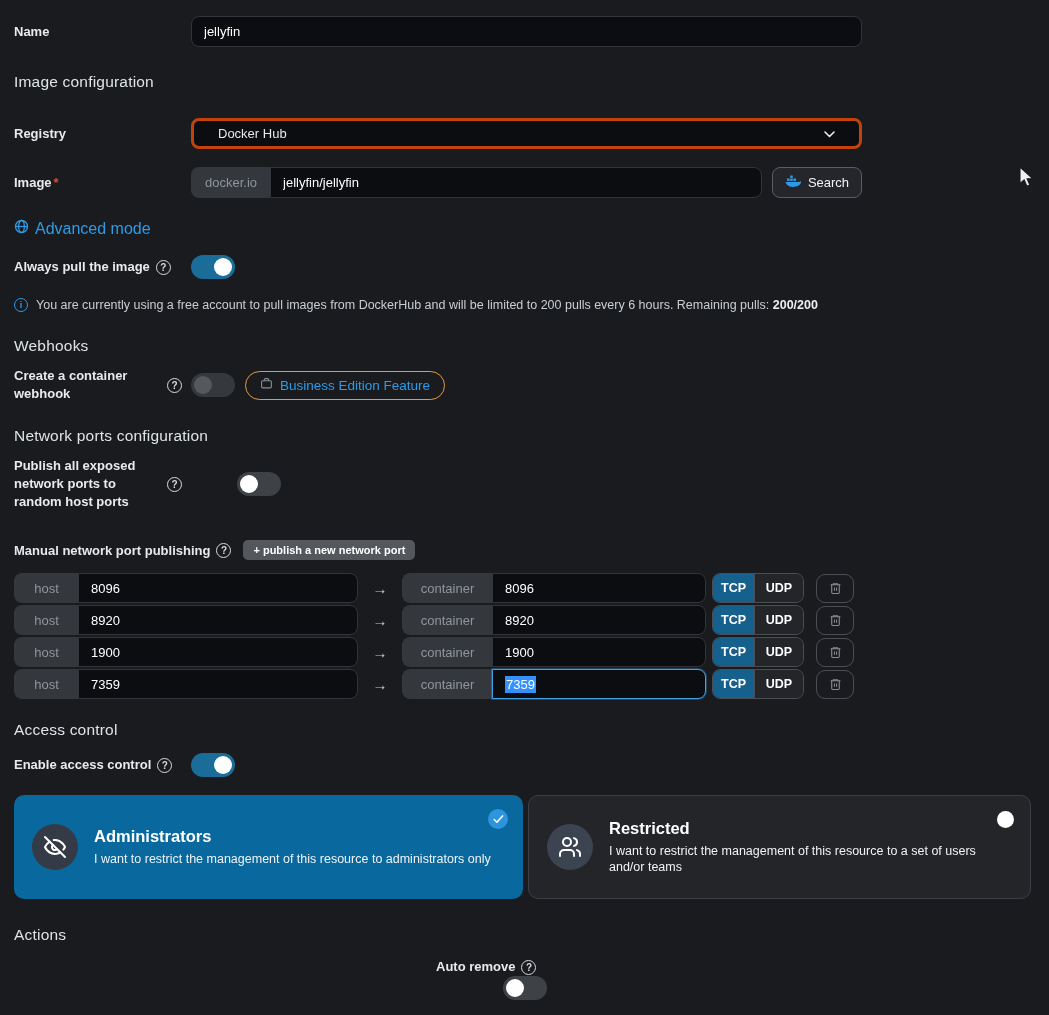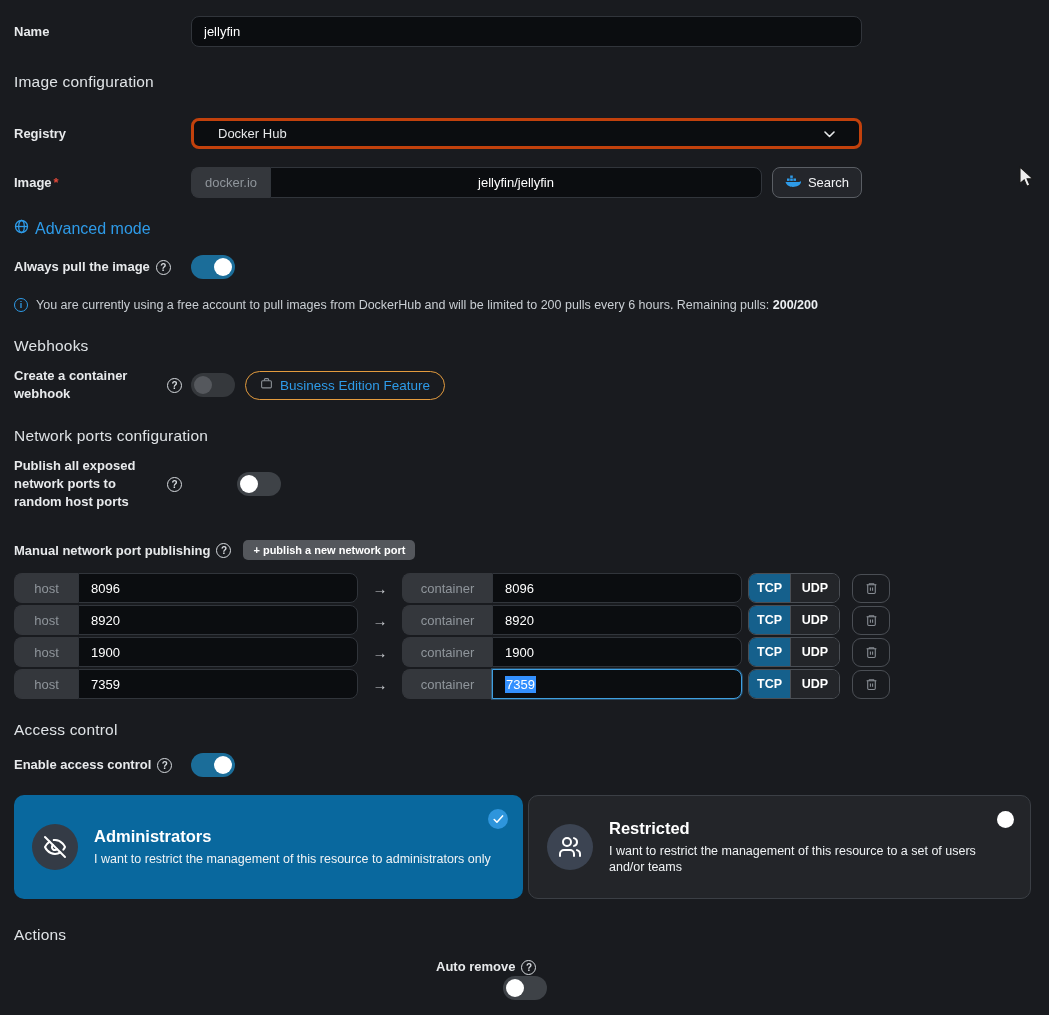--- a/index.html
+++ b/index.html
@@ -32,21 +32,21 @@
   }
 
   .hdr { font-size:15.5px; font-weight:500; color:#dfe3e6; letter-spacing:.2px; }
 
   .igroup { display:flex; width:571px; }
   .iprefix {
     background:#34373c; color:#8f959b; border:1px solid #34373c; border-right:0;
     border-radius:8px 0 0 8px; display:flex; align-items:center; justify-content:center;
     padding:0 13px; height:31px; font-size:13px; flex-shrink:0;
   }
-  .igroup .tinput { border-radius:0 8px 8px 0;text-align:center; }
+  .igroup .tinput { border-radius:0 8px 8px 0; }
 
   .btn-dark {
     margin-left:10px; height:31px; width:90px; background:#24262b;
     border:1px solid #5a5e64; border-radius:8px; color:#f2f3f5; font-size:13px;
     display:flex; align-items:center; justify-content:center; gap:7px; cursor:pointer;
   }
 
   .link-adv { display:inline-flex; align-items:center; gap:6px; color:#2e9be8; font-size:16px; font-weight:500; cursor:pointer; }
 
   .qicon {
@@ -81,21 +81,21 @@
     margin-left:12px; background:#54575c; color:#fff; font-weight:700; font-size:11px;
     border:none; border-radius:5px; padding:4px 10px; cursor:pointer; font-family:"Liberation Sans",sans-serif;
   }
 
   
   .prow { display:flex; align-items:center; height:30px; margin-bottom:2px; }
   .pg { display:flex; }
   .pg .iprefix { height:30px; border-radius:8px 0 0 8px; }
   .pg-host { width:344px; }
   .pg-host .iprefix { width:64px; padding:0; }
-  .pg-cont { width:340px; }
+  .pg-cont { width:304px; }
   .pg-cont .iprefix { width:90px; padding:0; }
   .pg .tinput { height:30px; border-radius:0 8px 8px 0; }
   .arrow { width:44px; text-align:center; color:#c9ccd0; font-size:15px; flex-shrink:0; }
   .fakeinput {
     height:30px; flex:1; background:#0b0d10; border:1px solid #3f9fe0;
     box-shadow:0 0 0 1px rgba(63,159,224,.35); border-radius:0 8px 8px 0;
     display:flex; align-items:center; padding:0 12px; font-size:13px; color:#fff;
   }
   .selband { background:#3390ff; color:#fff; padding:1px 1px; }
   .seg { display:flex; margin-left:6px; border:1px solid #4a4e54; border-radius:8px; overflow:hidden; height:30px; flex-shrink:0; }

